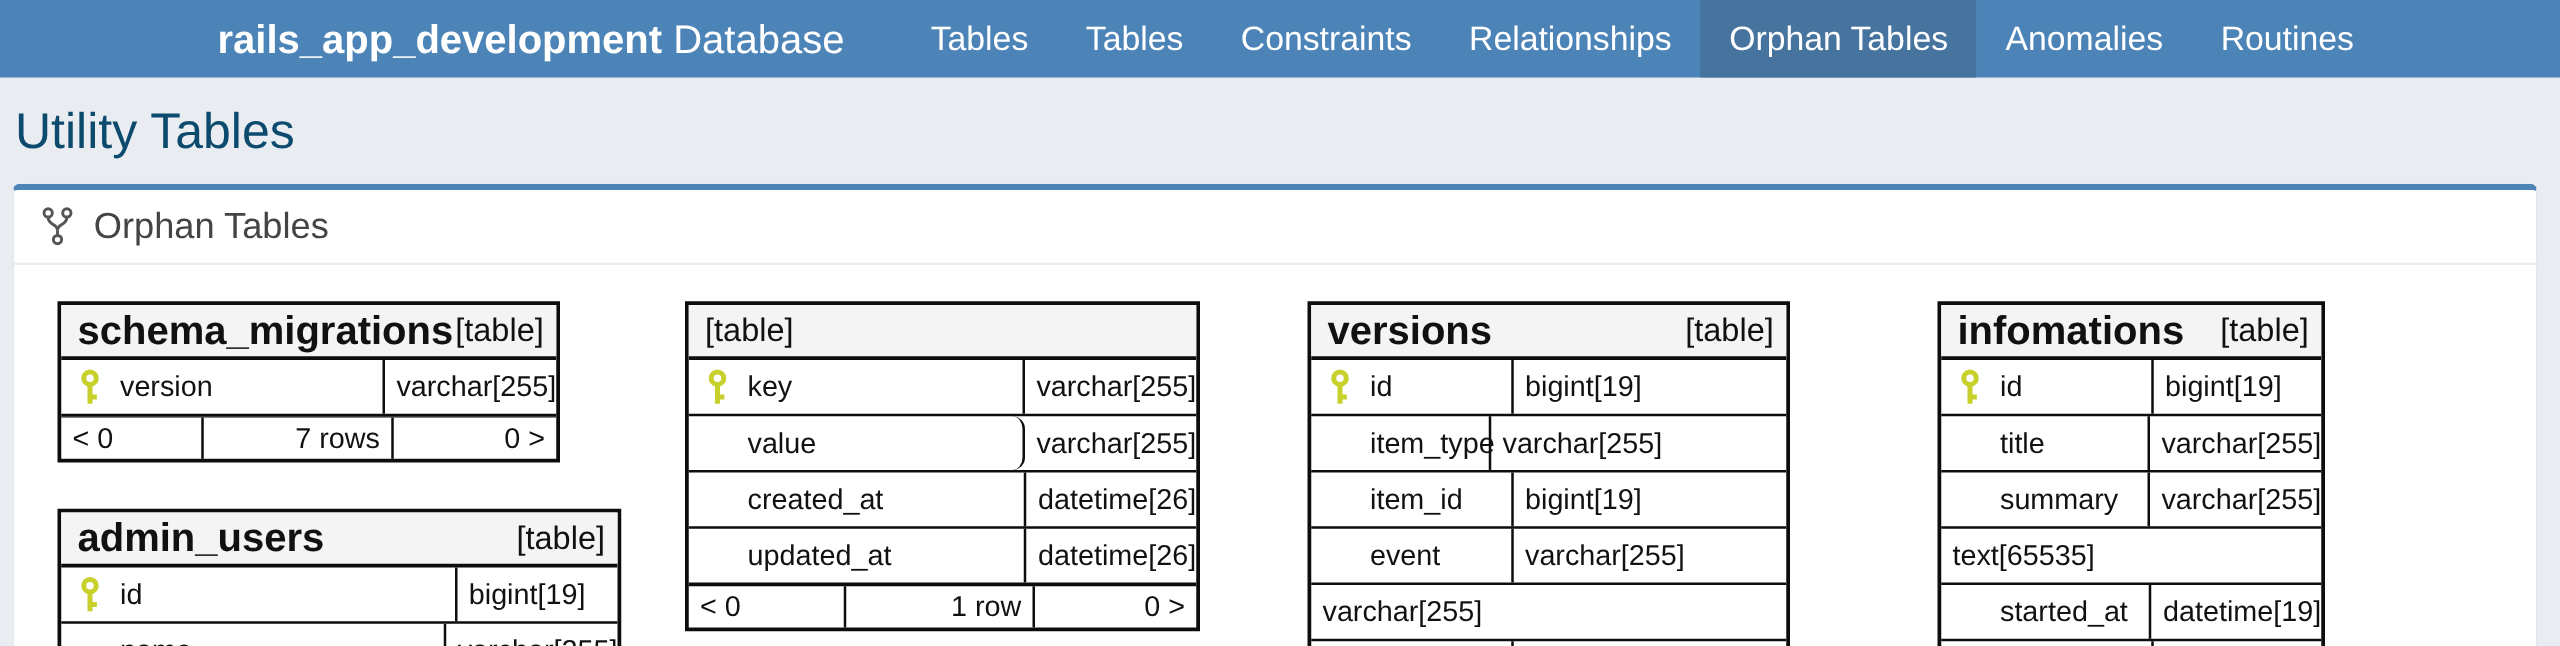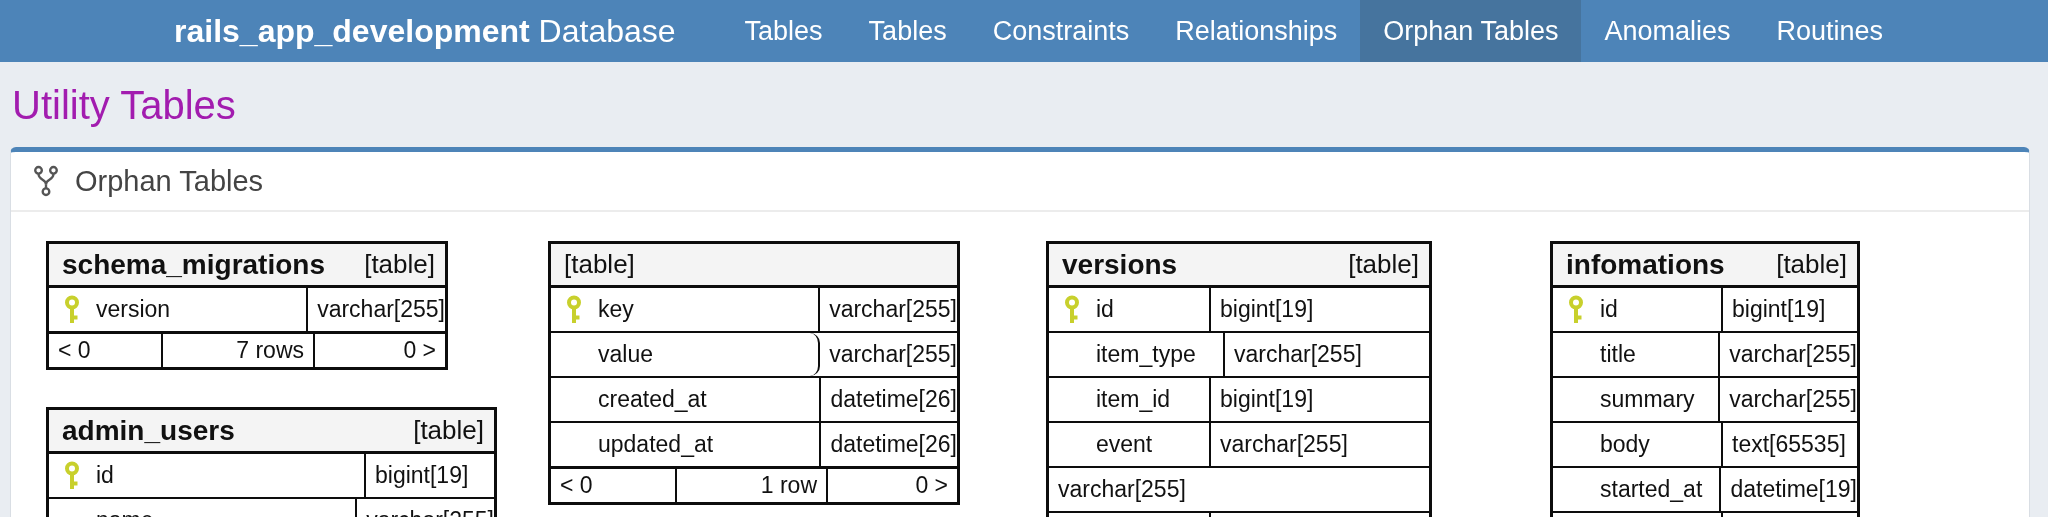--- a/index.html
+++ b/index.html
@@ -33,21 +33,21 @@
     align-items: center;
     padding: 0 23px;
     font-size: 27px;
     cursor: pointer;
     white-space: nowrap;
   }
   .nav-tab.active { background: #46749e; }
 
   
   .page-band { padding: 20px 0 0 12px; height: 85px; }
-  .page-title { font-size: 40px; font-weight: 400; color: #a21caf; line-height: 46px; }
+  .page-title { font-size: 40px; font-weight: 400; color: #0c4a6e; line-height: 46px; }
 
   
   .panel {
     position: absolute;
     left: 10px;
     right: 18px;
     top: 147px;
     bottom: -40px;
     background: #fff;
     border: 1px solid #d9dee4;
@@ -77,21 +77,21 @@
   }
   .dt-header {
     height: 44px;
     background: #f4f4f4;
     border-bottom: 3px solid #0d0d0d;
     display: flex;
     align-items: center;
     justify-content: space-between;
     padding: 0 10px 0 13px;
   }
-  .dt-header .tname { font-weight: bold; font-size: 28px; color: #111; }
+  .dt-header .tname { font-weight: bold; font-size: 32px; color: #111; }
   .dt-header .ttag  { font-size: 26px; color: #111; }
   .drow {
     display: flex;
     height: 45px;
     border-bottom: 2px solid #0d0d0d;
     font-size: 23px;
     color: #111;
   }
   .dcell-name {
     display: flex;
@@ -258,21 +258,21 @@
                 <circle cx="10" cy="7.5" r="5"></circle>
                 <path d="M10 12.5 V28"></path>
                 <path d="M10 22.5 h5.5"></path>
               </svg>
             </span>
             <span>id</span>
           </div>
           <div class="dcell-type">bigint[19]</div>
         </div>
         <div class="drow">
-          <div class="dcell-name" style="width: 176px;">
+          <div class="dcell-name" style="width: 144px;">
             <span class="keyslot"></span>
             <span>item_type</span>
           </div>
           <div class="dcell-type">varchar[255]</div>
         </div>
         <div class="drow">
           <div class="dcell-name" style="width: 162px;">
             <span class="keyslot"></span>
             <span>item_id</span>
           </div>
@@ -322,24 +322,20 @@
           <div class="dcell-type">varchar[255]</div>
         </div>
         <div class="drow">
           <div class="dcell-name" style="width: 170px;">
             <span class="keyslot"></span>
             <span>summary</span>
           </div>
           <div class="dcell-type">varchar[255]</div>
         </div>
         <div class="drow">
-          <div class="dcell-name" style="width: 170px;">
-            <span class="keyslot"></span>
-            <span>body</span>
-          </div>
           <div class="dcell-type">text[65535]</div>
         </div>
         <div class="drow">
           <div class="dcell-name" style="width: 170px;">
             <span class="keyslot"></span>
             <span>started_at</span>
           </div>
           <div class="dcell-type">datetime[19]</div>
         </div>
         <div class="drow">

